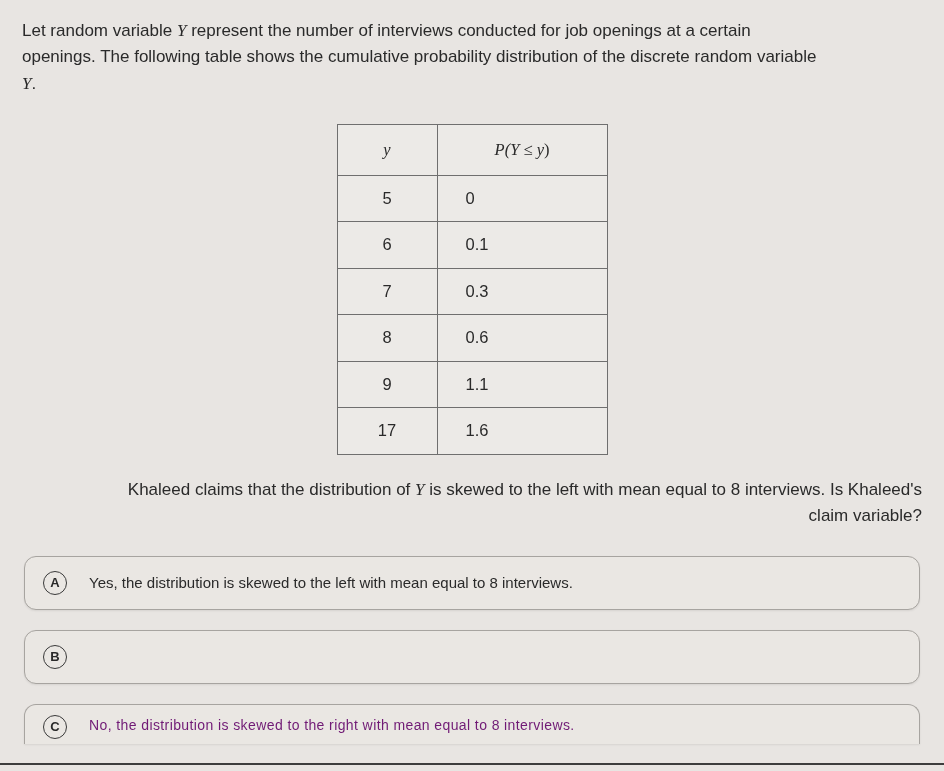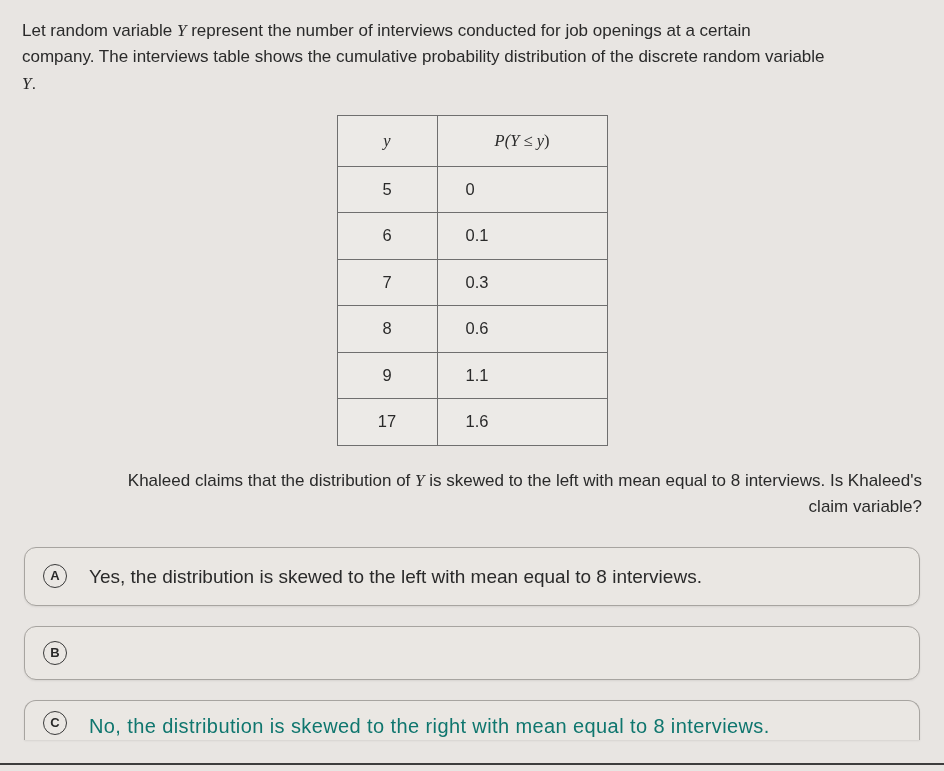--- a/index.html
+++ b/index.html
@@ -13,21 +13,21 @@
     background: #e8e5e2;
     font-family: Arial, Helvetica, sans-serif;
     color: #2a2a2a;
     padding: 18px 22px;
     font-size: 17px;
     line-height: 1.55;
     overflow: hidden;
     position: relative;
   }
   .intro {
-    margin-bottom: 18px;
+    margin-bottom: 27px;
   }
   .intro .var {
     font-family: "Times New Roman", serif;
     font-style: italic;
   }
   .table-wrap {
     display: flex;
     justify-content: center;
     margin: 14px 0 20px 0;
   }
@@ -81,51 +81,51 @@
     border-radius: 50%;
     display: flex;
     align-items: center;
     justify-content: center;
     font-size: 13px;
     font-weight: 600;
     flex-shrink: 0;
     background: #eae7e3;
   }
   .choice .text {
-    font-size: 19px;
+    font-size: 15px;
   }
   .choice.cut {
     height: 40px;
     overflow: hidden;
     align-items: flex-start;
     padding-top: 10px;
     border-bottom: none;
     border-bottom-left-radius: 0;
     border-bottom-right-radius: 0;
     margin-bottom: 0;
   }
   .choice.cut .text {
-    color: #0f766e;
+    color: #701a75;
     letter-spacing: 0.4px;
-    font-size: 20px;
+    font-size: 14px;
   }
   hr.pagecut {
     border: none;
     border-top: 2px solid #3d3d3d;
     position: absolute;
     left: 0; right: 0;
     bottom: 6px;
   }
 </style>
 </head>
 <body>
 
 <div class="intro">
   <span>Let random variable </span><span class="var">Y</span><span> represent the number of interviews conducted for job openings at a certain</span><br>
-  <span>company. The interviews table shows the cumulative probability distribution of the discrete random variable</span><br>
+  <span>openings. The following table shows the cumulative probability distribution of the discrete random variable</span><br>
   <span class="var">Y</span><span>.</span>
 </div>
 
 <div class="table-wrap">
   <table>
     <thead>
       <tr>
         <th>y</th>
         <th class="prob">
           <span class="i">P(</span><span class="i">Y</span><span> ≤ </span><span class="i">y</span><span>)</span>

